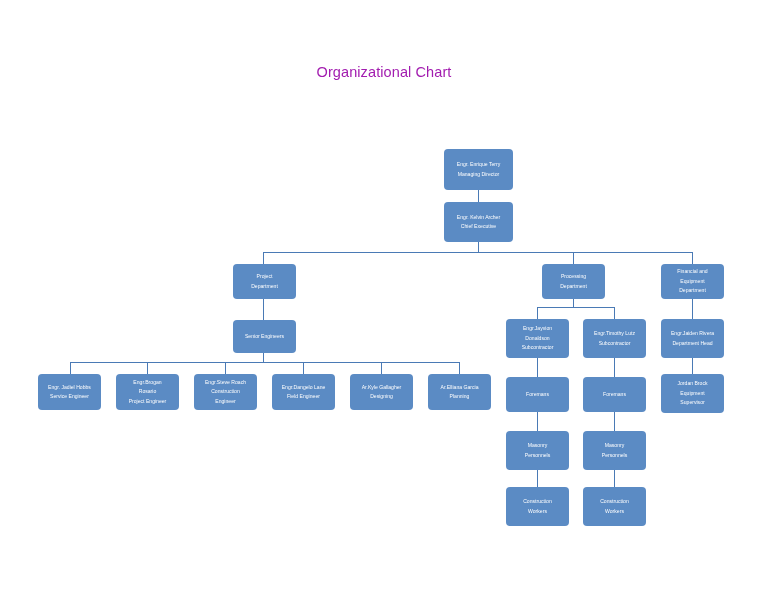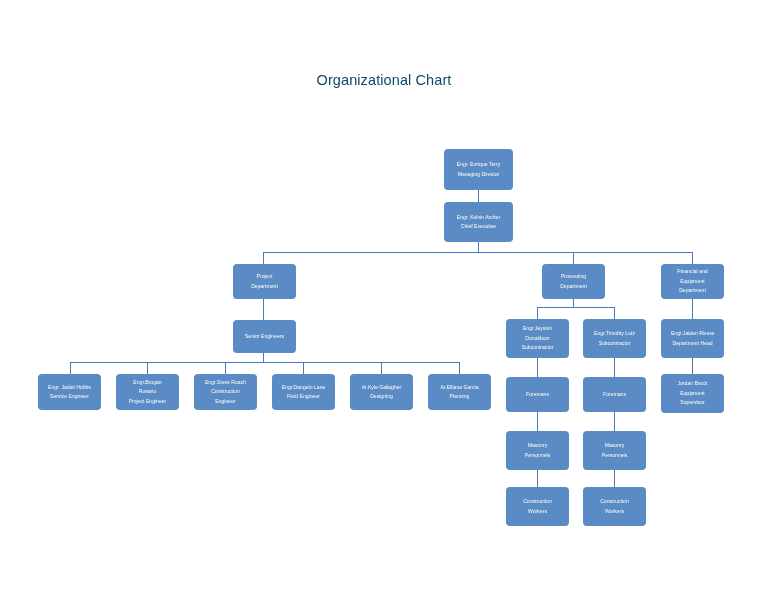--- a/index.html
+++ b/index.html
@@ -18,23 +18,22 @@
     width: 768px;
     height: 594px;
   }
   #page-title {
     position: absolute;
     left: 0;
     top: 64px;
     width: 768px;
     text-align: center;
     font-size: 14.5px;
-    color: #0c4a6e;
+    color: #a21caf;
     letter-spacing: 0.1px;
-    margin-top: 8px;
   }
   .node {
     position: absolute;
     box-sizing: border-box;
     background: #5b8bc4;
     border-radius: 4px;
     color: #ffffff;
     display: flex;
     flex-direction: column;
     align-items: center;

